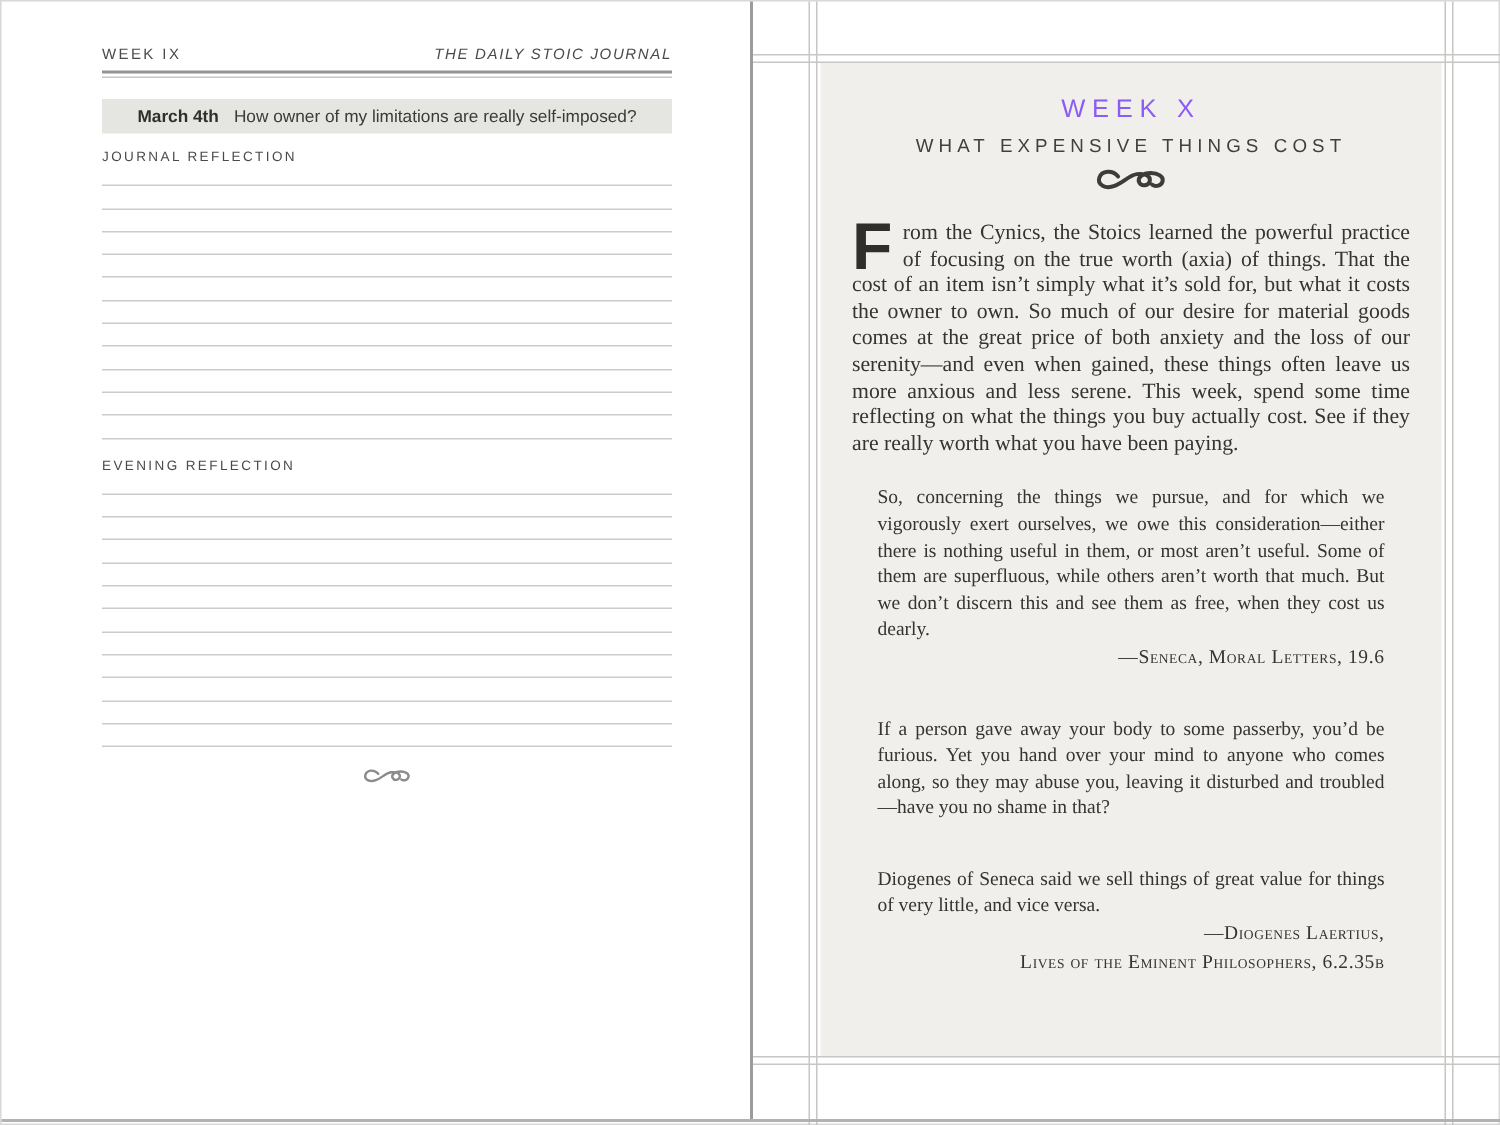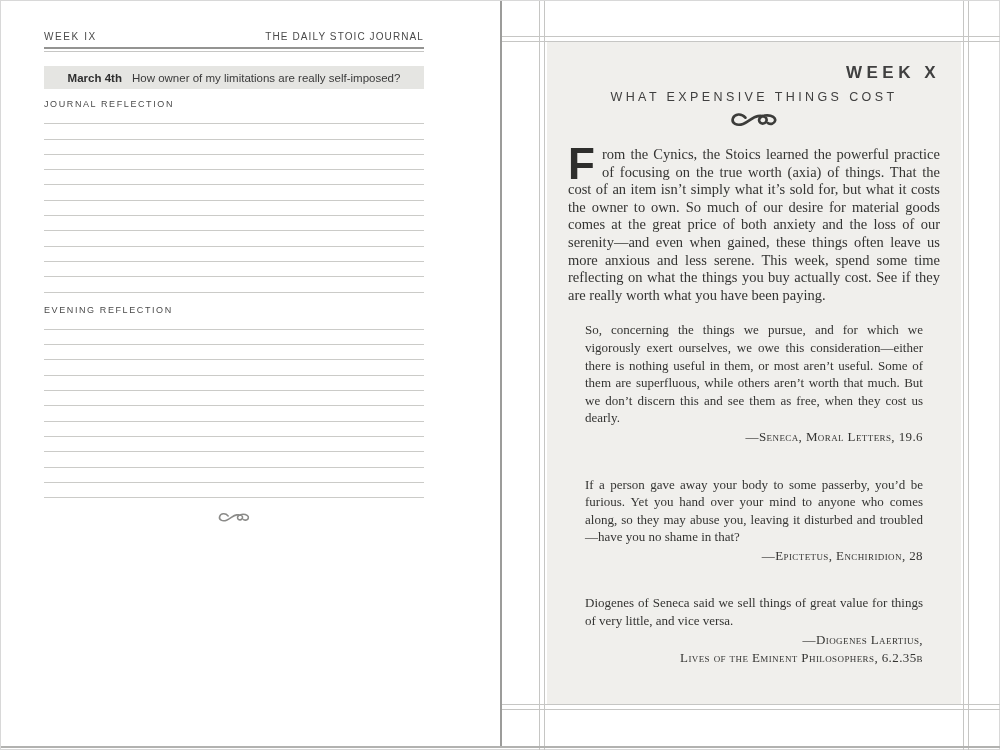--- a/index.html
+++ b/index.html
@@ -24,28 +24,28 @@
   
   .right-page {
     position: absolute; left: 546px; top: 41px; width: 414px; height: 662px;
     background: #f0efec;
     box-sizing: border-box;
     padding: 21px 21px 0 21px;
   }
 
   
   .left-page {
-    position: absolute; left: 43px; top: 30px; width: 380px;
+    position: absolute; left: 67px; top: 30px; width: 380px;
   }
   .lp-header { display: flex; justify-content: space-between; align-items: baseline; }
   .lp-header .wk {
     font-size: 10px; letter-spacing: 1.6px; color: #4a4a4a; font-weight: 500;
   }
   .lp-header .jt {
-    font-size: 10px; letter-spacing: 1.1px; color: #4a4a4a; font-weight: 500;
+    font-size: 10px; letter-spacing: 1.1px; color: #4a4a4a; font-style: italic; font-weight: 500;
   }
   .double-rule {
     margin-top: 5px; height: 2px;
     border-top: 2px solid #949492;
     border-bottom: 1px solid #c6c6c4;
   }
   .prompt-bar {
     margin-top: 14px; height: 23px; background: #e5e5e2;
     display: flex; align-items: center; justify-content: center;
     font-size: 11.5px; color: #3a3a3a; white-space: nowrap;
@@ -54,22 +54,22 @@
   .section-label {
     margin-top: 10px; font-size: 9px; letter-spacing: 1.6px;
     color: #4a4a4a; font-weight: 500; height: 10px;
   }
   .rules { margin-top: 0; }
   .rule-line { height: 14.3px; border-bottom: 1px solid #cbcbc8; }
   .lp-ornament { margin-top: 12px; text-align: center; }
 
   
   .week-title {
-    text-align: right; font-size: 17px; font-weight: bold;
-    letter-spacing: 4.5px; color: #404040; margin: 0;
+    text-align: center; font-size: 17px; font-weight: normal;
+    letter-spacing: 4.5px; color: #8b5cf6; margin: 0;
   }
   .week-subtitle {
     text-align: center; font-size: 12.5px; font-weight: 500;
     letter-spacing: 3.4px; color: #404040; margin-top: 7px;
   }
   .rp-ornament { margin-top: 6px; text-align: center; }
 
   .intro {
     margin: 12px 0 0 0;
     font-family: "Liberation Serif", serif;
@@ -184,21 +184,20 @@
     </p>
 
     <div class="quote">
       <div class="qtext">So, concerning the things we pursue, and for which we vigorously exert ourselves, we owe this consideration—either there is nothing useful in them, or most aren’t useful. Some of them are superfluous, while others aren’t worth that much. But we don’t discern this and see them as free, when they cost us dearly.</div>
       <div class="attribution">—Seneca, Moral Letters, 19.6</div>
 
     </div>
 
     <div class="quote">
       <div class="qtext">If a person gave away your body to some passerby, you’d be furious. Yet you hand over your mind to anyone who comes along, so they may abuse you, leaving it disturbed and troubled—have you no shame in that?</div>
-      <div class="attribution">—Epictetus, Enchiridion, 28</div>
 
     </div>
 
     <div class="quote">
       <div class="qtext">Diogenes of Seneca said we sell things of great value for things of very little, and vice versa.</div>
       <div class="attribution">—Diogenes Laertius,</div>
       <div class="attribution">Lives of the Eminent Philosophers, 6.2.35b</div>
     </div>
 
   </div>

